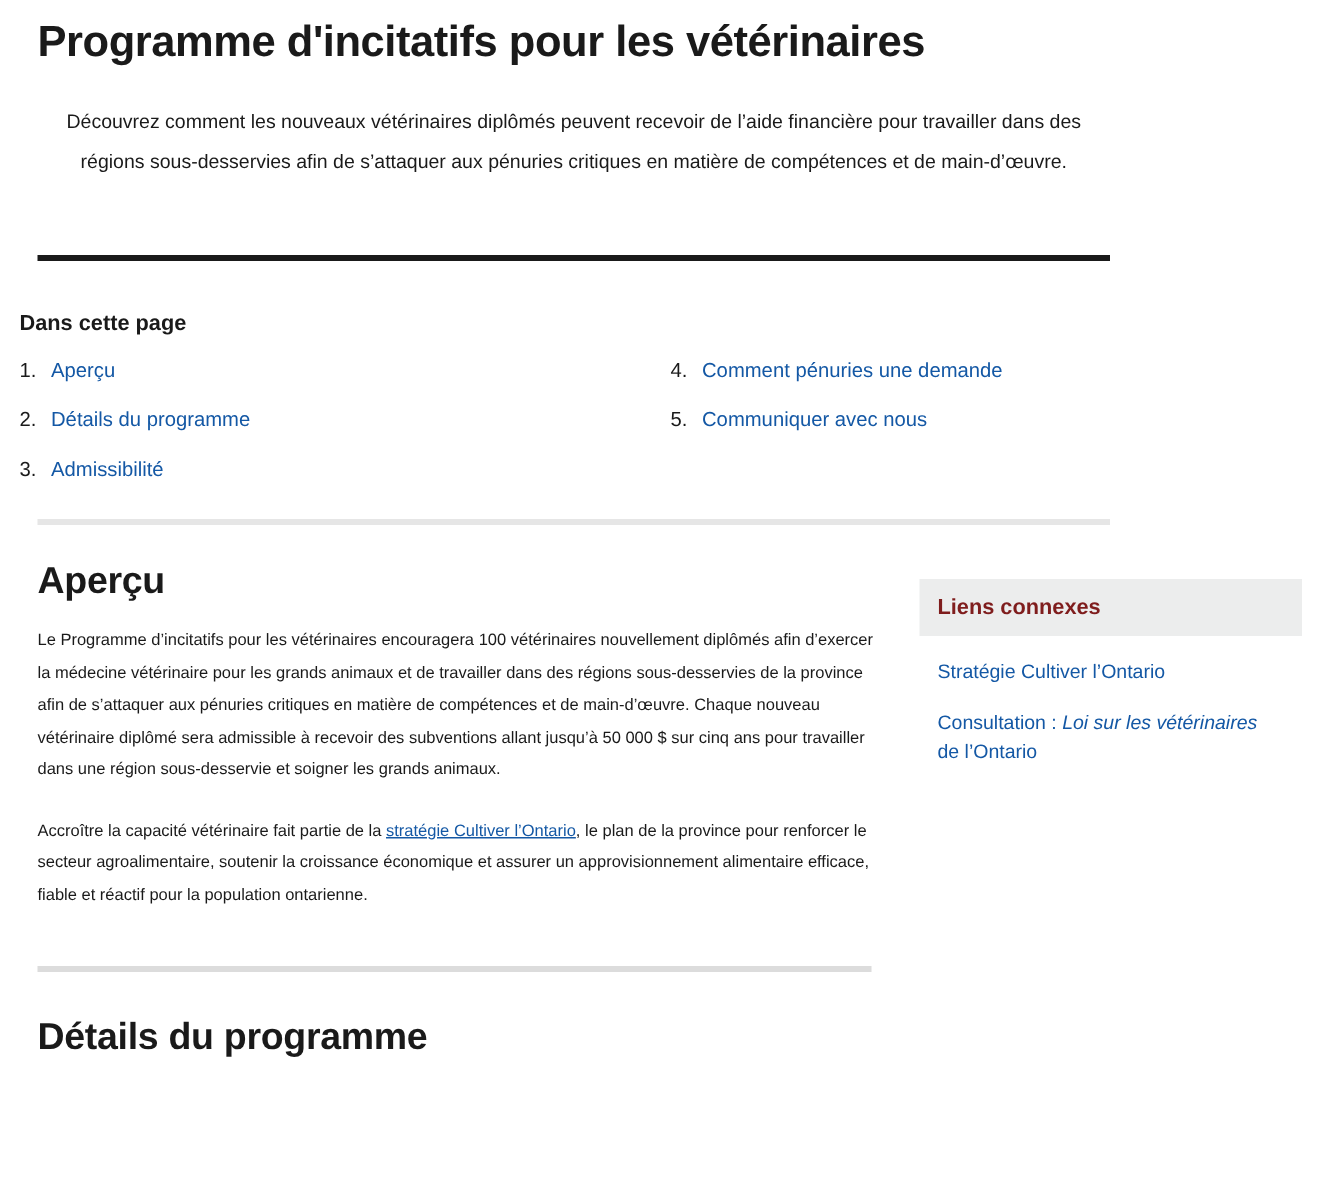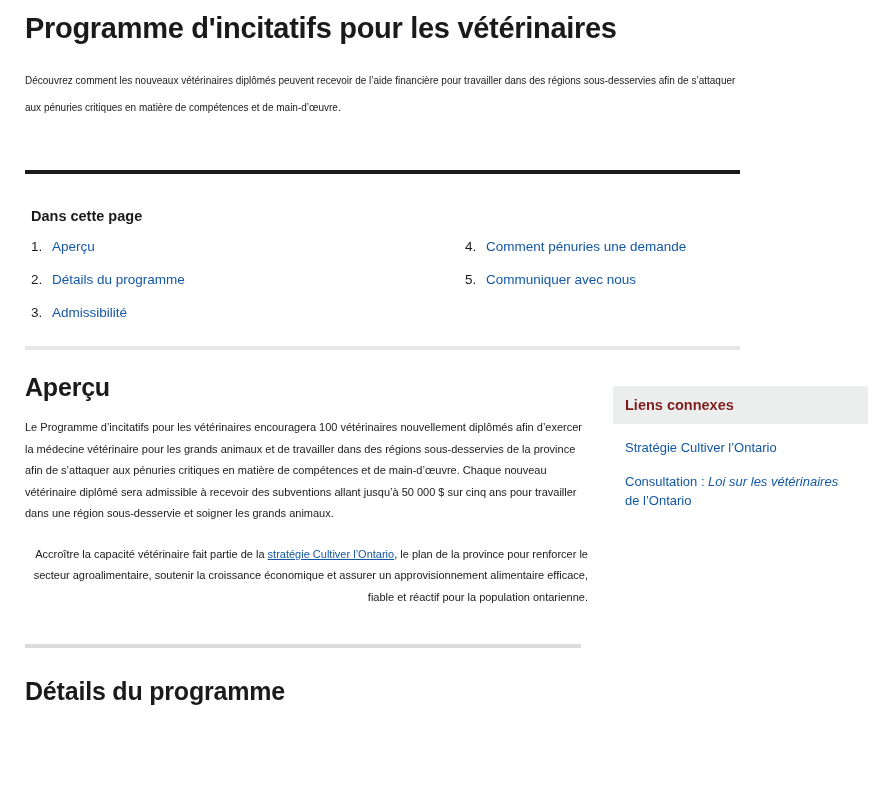--- a/index.html
+++ b/index.html
@@ -30,26 +30,27 @@
     font-size: 29px;
     line-height: 36px;
     font-weight: bold;
     letter-spacing: -0.3px;
     color: #1a1a1a;
     margin: 0;
     padding-top: 10px;
   }
 
   .lead {
-    font-size: 10px;
+    font-size: 13px;
     line-height: 27px;
     color: #1a1a1a;
     margin: 0;
     padding-top: 21px;
     max-width: 843px;
+    text-align: center;
   }
 
   
   .rule-black {
     border: 0;
     border-top: 4px solid #1a1a1a;
     margin: 0;
     position: absolute;
     left: 25px;
     right: 24px;
@@ -70,21 +71,21 @@
     margin: 0;
     position: absolute;
     left: 25px;
     width: 556px;
     top: 644px;
   }
 
   
   .toc {
     position: absolute;
-    left: 31px;
+    left: 13px;
     right: 24px;
     top: 206px;
   }
   .toc-heading {
     font-size: 14.5px;
     font-weight: bold;
     color: #1a1a1a;
     margin: 0 0 11px 0;
     line-height: 20px;
   }
@@ -146,21 +147,21 @@
     color: #1a1a1a;
     margin: 0 0 14px 0;
   }
 
   p.body {
     font-size: 11px;
     line-height: 21.5px;
     color: #1a1a1a;
     margin: 0 0 19px 0;
   }
-  p.body:last-child { margin-bottom: 0; text-align: right; }
+  p.body:last-child { margin-bottom: 0; }
 
   a.inline-link {
     color: #1458a5;
     text-decoration: underline;
     cursor: pointer;
   }
 
   
   .related-box {
     width: 255px;

